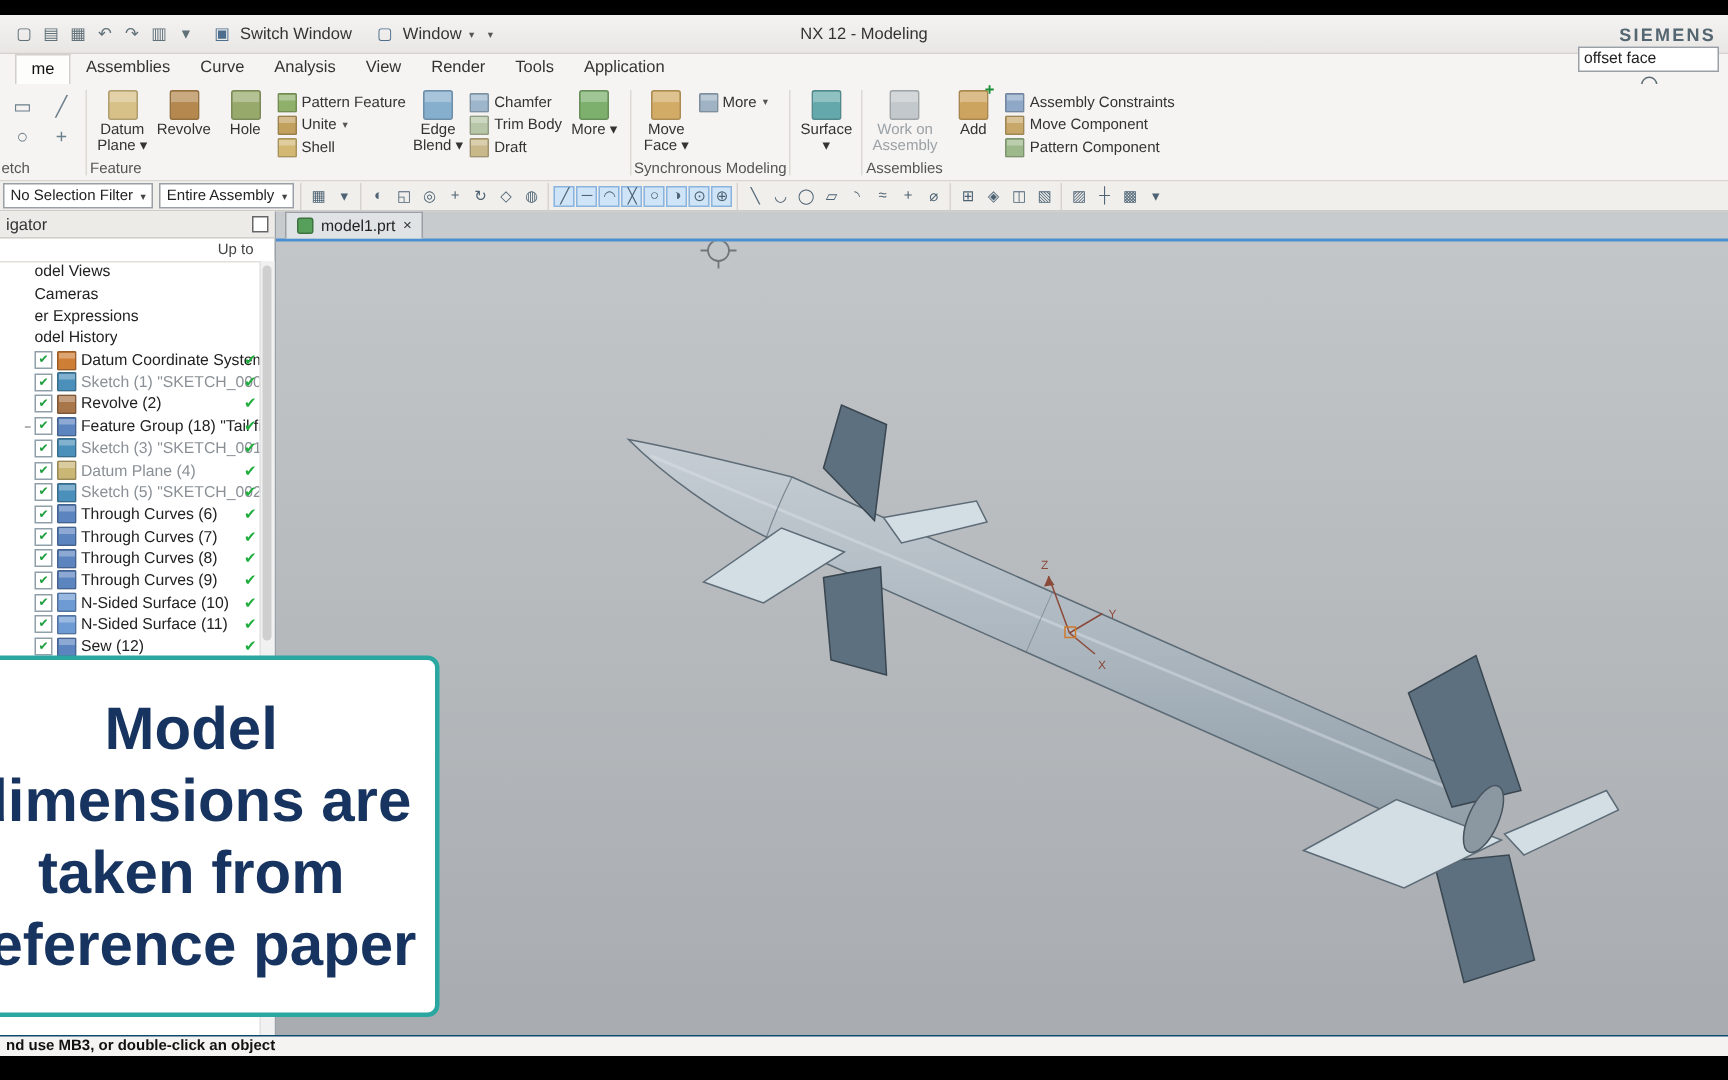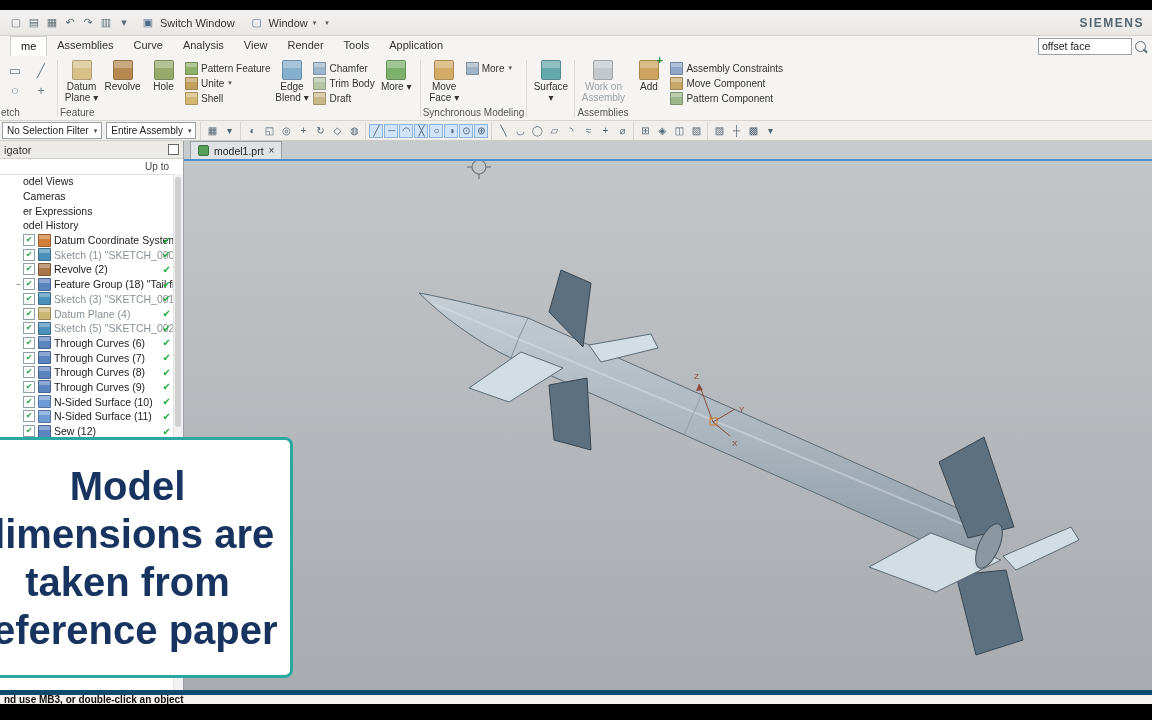--- a/index.html
+++ b/index.html
@@ -18,21 +18,21 @@
   .qabtn .qaicon{color:#4e6e8e;}
   #tb-title{position:absolute;left:0;right:0;text-align:center;font-size:11px;color:#333;}
   #brand{margin-left:auto;font-weight:bold;font-size:12px;letter-spacing:1.5px;color:#546672;z-index:2;}
 
   
   #menubar{position:absolute;top:26px;left:0;right:0;height:20px;background:#f5f4f2;
     display:flex;align-items:center;}
   #tabs{display:flex;list-style:none;margin:10px;padding:0;height:100%;}
   #tabs li{font-size:11px;color:#333;padding:3px 10px;cursor:default;}
   #tabs li.active{background:#fdfdfc;border:1px solid #d3d0cc;border-bottom:none;color:#111;}
-  #finder{margin-left:auto;display:flex;align-items:center;gap:3px;margin-right:6px;}
+  #finder{margin-left:auto;display:flex;align-items:center;gap:3px;margin-right:6px;flex-direction:column;}
   #finder input{width:86px;height:15px;font-size:10.5px;border:1px solid #9aa0a6;padding:0 3px;
     font-family:"Liberation Sans",sans-serif;color:#222;}
   .mag{width:9px;height:9px;border:1.5px solid #5f7078;border-radius:50%;position:relative;display:inline-block;}
   .mag:after{content:"";position:absolute;width:5px;height:1.5px;background:#5f7078;
     transform:rotate(45deg);left:7px;top:8px;}
 
   
   #ribbon{position:absolute;top:46px;left:0;right:0;height:65px;background:#f5f4f2;
     border-bottom:1px solid #d8d5d1;display:flex;align-items:stretch;padding:1px 0 0 1px;box-sizing:border-box;}
   .group{display:flex;flex-direction:column;}
@@ -99,29 +99,30 @@
   #viewport{position:absolute;left:0;top:20px;width:968px;height:529px;display:block;}
 
   
   #callout{position:absolute;left:-38px;top:427px;width:331px;height:241px;background:#fff;
     border:3px solid #2aa7a0;border-radius:8px;z-index:40;display:flex;flex-direction:column;
     justify-content:center;box-sizing:border-box;}
   .cline{text-align:center;font-size:40px;font-weight:600;color:#17335f;line-height:48px;white-space:nowrap;}
 
   
   #statusbar{position:absolute;left:0;bottom:0;width:100%;height:14px;background:#f4f3f1;
-    border-top:5px solid #0c4a6e;display:flex;align-items:center;padding-left:4px;box-sizing:border-box;
+    border-top:1px solid #0c4a6e;display:flex;align-items:center;padding-left:4px;box-sizing:border-box;
     font-size:10px;font-weight:bold;color:#111;z-index:45;}
 </style>
 </head>
 <body>
 
 <div id="stage">
 
   <div id="titlebar">
+    <div id="tb-title">NX 12 - Modeling</div>
     <div id="qa">
       <span id="qa-icons" style="display:flex;gap:2px;">
           <span class="qaicon">▢</span>
           <span class="qaicon">▤</span>
           <span class="qaicon">▦</span>
           <span class="qaicon">↶</span>
           <span class="qaicon">↷</span>
           <span class="qaicon">▥</span>
           <span class="qaicon">▾</span>
         </span>

